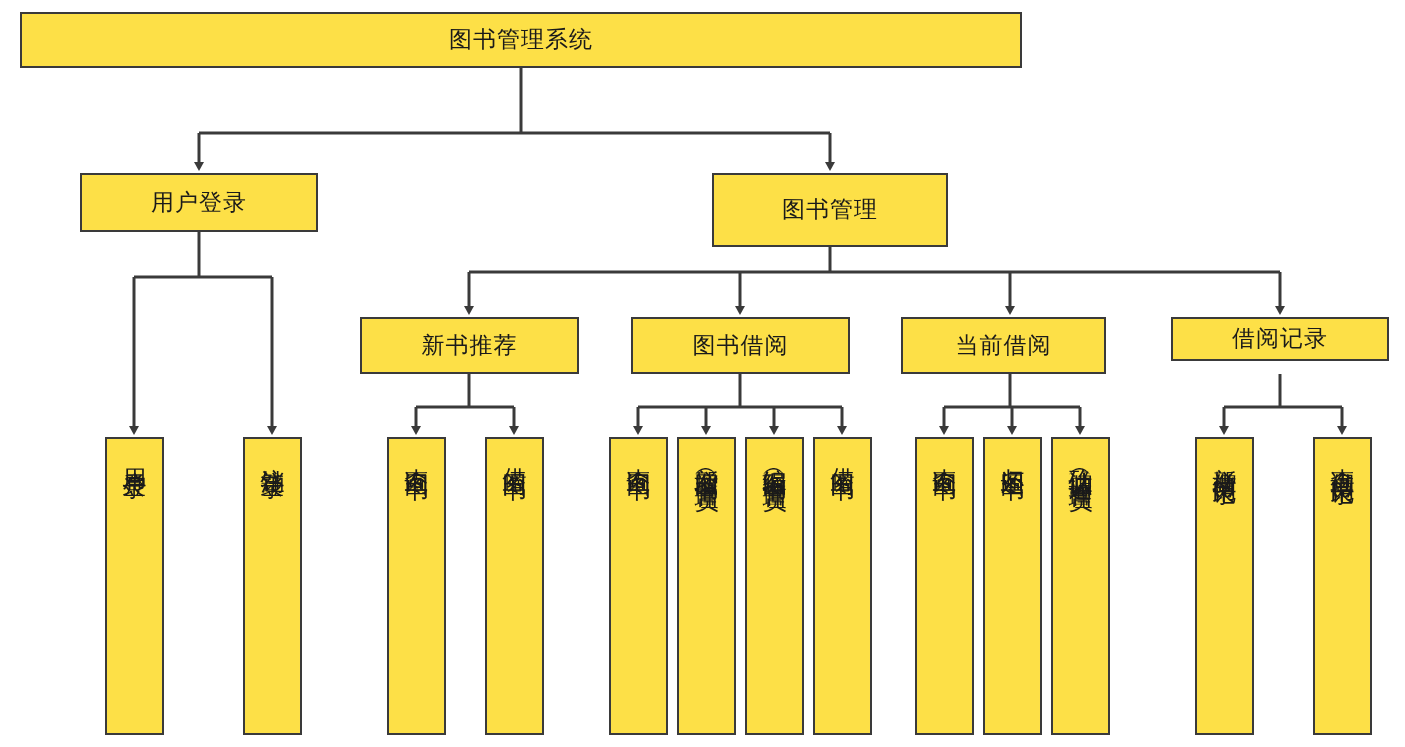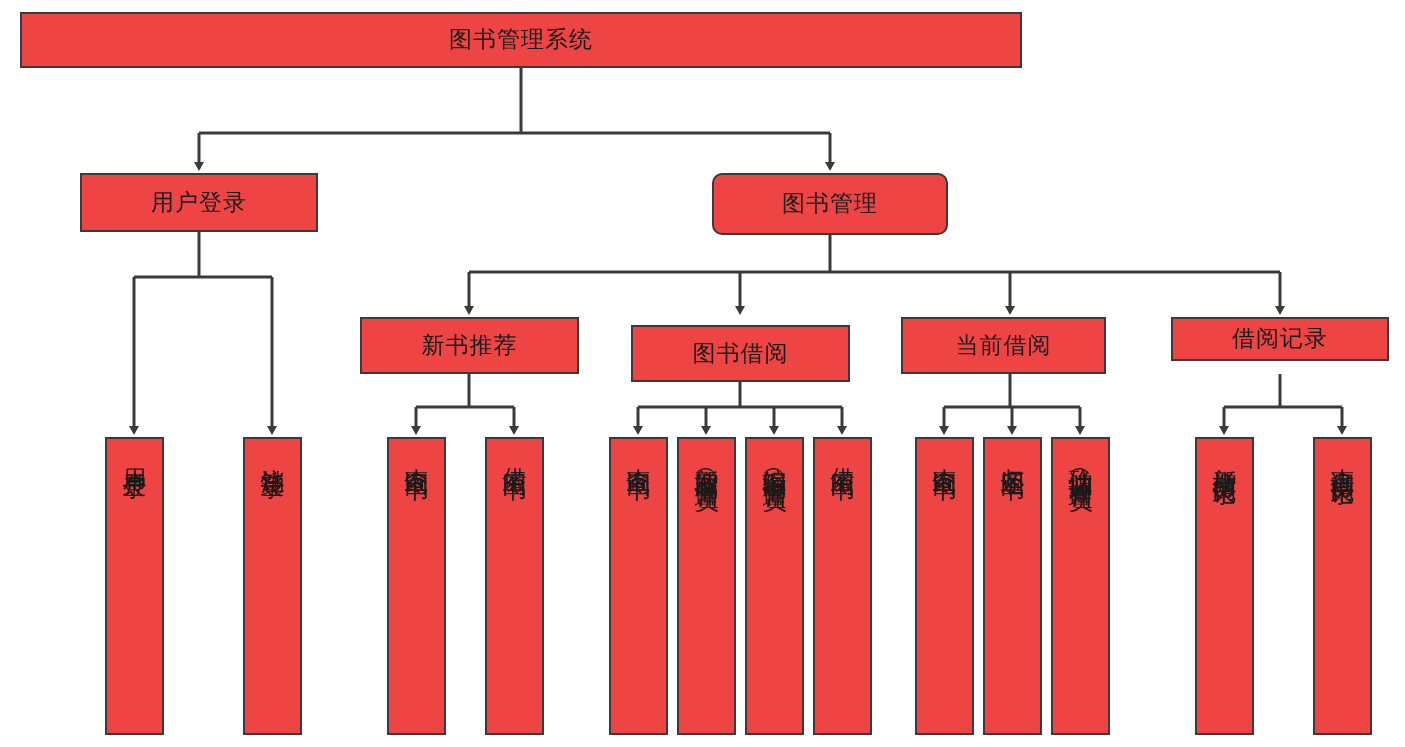--- a/index.html
+++ b/index.html
@@ -22,21 +22,21 @@
   svg.edges {
     position: absolute;
     left: 0; top: 0;
     width: 1405px;
     height: 747px;
     pointer-events: none;
   }
   .node {
     position: absolute;
     box-sizing: border-box;
-    background: #ef4444;
+    background: #fde047;
     border: 2px solid #3a3a3a;
     display: flex;
     align-items: center;
     justify-content: center;
     overflow: hidden;
   }
   .node .label {
     color: #1a1a1a;
     text-align: center;
     line-height: 1.18;
@@ -139,28 +139,28 @@
     </g>
   </svg>
 
   <div class="node horiz" style="left:20px; top:12px; width:1002px; height:56px;">
     <span class="label">图书管理系统</span>
   </div>
 
   <div class="node horiz" style="left:80px; top:173px; width:238px; height:59px;">
     <span class="label">用户登录</span>
   </div>
-  <div class="node horiz" style="left:712px; top:173px; width:236px; height:62px;border-radius:10px;">
+  <div class="node horiz" style="left:712px; top:173px; width:236px; height:74px;">
     <span class="label">图书管理</span>
   </div>
 
   <div class="node horiz" style="left:360px; top:317px; width:219px; height:57px;font-family:Liberation Serif, serif;">
     <span class="label">新书推荐</span>
   </div>
-  <div class="node horiz" style="left:631px; top:317px; width:219px; height:57px;margin-top:8px;">
+  <div class="node horiz" style="left:631px; top:317px; width:219px; height:57px;">
     <span class="label">图书借阅</span>
   </div>
   <div class="node horiz" style="left:901px; top:317px; width:205px; height:57px;">
     <span class="label">当前借阅</span>
   </div>
   <div class="node horiz" style="left:1171px; top:317px; width:218px; height:44px;">
     <span class="label">借阅记录</span>
   </div>
 
   <div class="node vert" style="left:105px; top:437px; width:59px; height:298px;">

